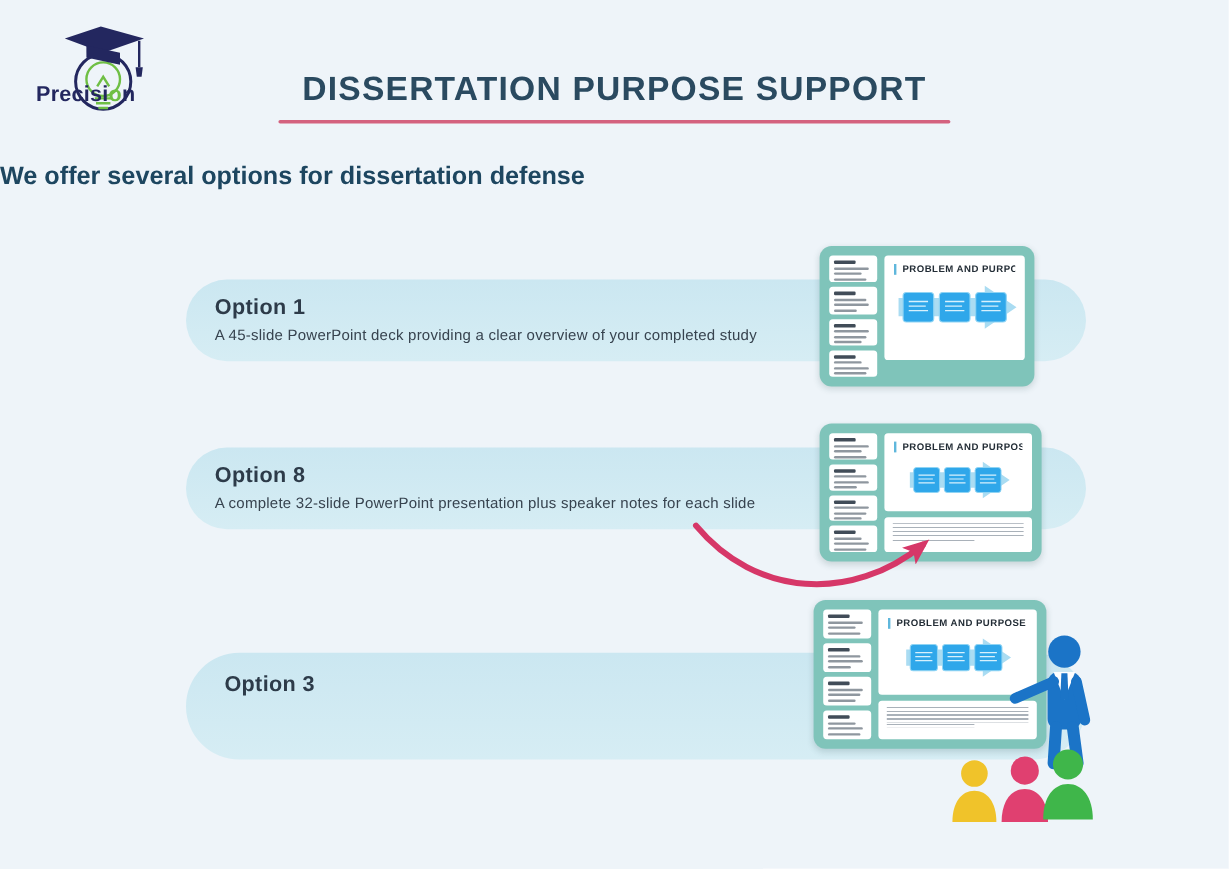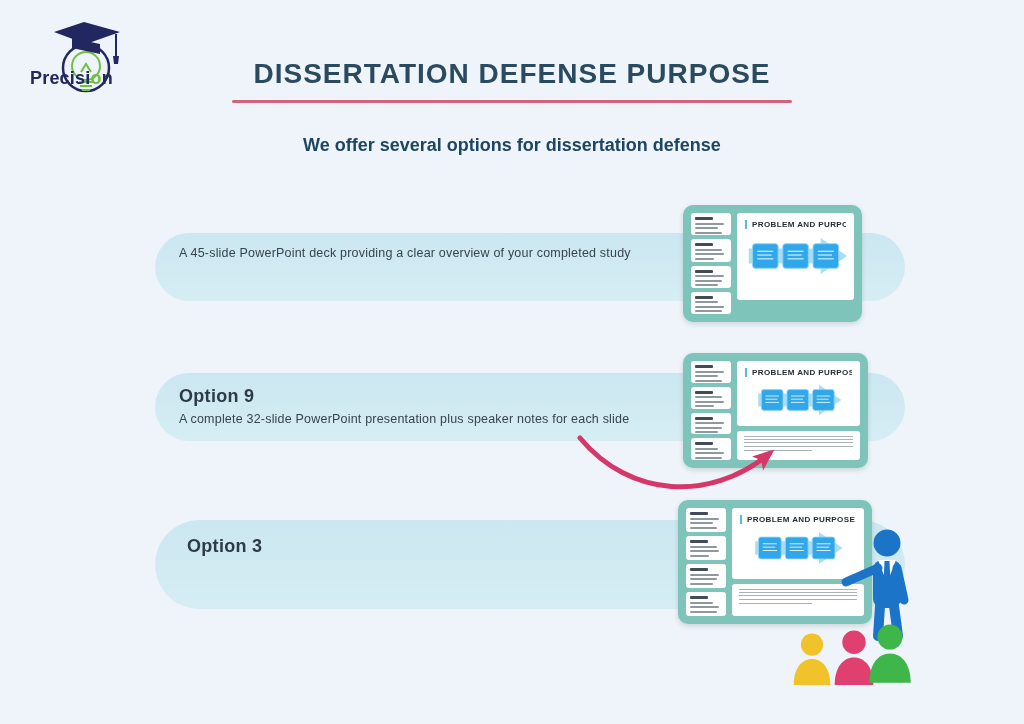--- a/index.html
+++ b/index.html
@@ -19,34 +19,34 @@
   
   .title{
     position:absolute;left:0;top:58px;width:100%;text-align:center;
     font-size:28px;font-weight:800;letter-spacing:1px;color:#2a4a60;margin:0;
   }
   .title-underline{
     position:absolute;left:232px;top:100px;width:560px;height:3px;
     background:#d4627f;border-radius:2px;
   }
   .subtitle{
-    position:absolute;left:0;top:135px;width:100%;text-align:center;
-    font-size:18px;font-weight:bold;color:#1d4660;margin:0;
+    position:absolute;left:0;top:135px;width:100%;text-align:left;
+    font-size:21px;font-weight:bold;color:#1d4660;margin:0;
   }
   
   .pill{
     position:absolute;left:155px;width:750px;
     background:linear-gradient(180deg,#cbe7f1,#d6edf4);
     border-radius:45px;box-sizing:border-box;padding:13px 0 0 24px;
   }
   .pill h2{margin:0 0 5px 0;font-size:18px;font-weight:800;color:#2d3b49;letter-spacing:.3px;}
   .pill p{margin:0;font-size:12.5px;color:#37434f;letter-spacing:.2px;line-height:1.25;max-width:505px;}
   .pill-1{top:233px;height:68px;border-radius:34px;}
   .pill-2{top:373px;height:68px;border-radius:34px;}
-  .pill-3{top:520px;height:89px;padding-top:16px;padding-left:32px;}
+  .pill-3{top:544px;height:89px;padding-top:16px;padding-left:32px;}
   
   .ppt{
     position:absolute;background:#7fc4ba;border-radius:10px;
     box-sizing:border-box;padding:8px;display:flex;gap:6px;
     box-shadow:0 2px 5px rgba(40,80,80,.18);
   }
   .ppt-thumbs{width:40px;display:flex;flex-direction:column;gap:4px;}
   .thumb{background:#fff;border-radius:3px;flex:1;padding:4px 4px 2px 4px;box-sizing:border-box;overflow:hidden;}
   .tl{height:2px;background:#8f979f;border-radius:1px;margin-bottom:2.5px;}
   .tl-dark{background:#414c58;height:3px;width:55%;}
@@ -92,25 +92,26 @@
       <g fill="#23275f">
         <polygon points="58,4 94,14 60,26 28,14"></polygon>
         <polygon points="46,20 74,26 74,36 46,30"></polygon>
         <line x1="90" y1="16" x2="90" y2="38" stroke="#23275f" stroke-width="2"></line>
         <polygon points="87,38 93,38 92,46 88,46"></polygon>
       </g>
     </svg>
     <div class="logo-text"><span>Precisi</span><span class="green-o">o</span><span>n</span></div>
   </div>
 
-  <h1 class="title">DISSERTATION DEFENSE PURPOSE</h1>
+  <h1 class="title">DISSERTATION PURPOSE SUPPORT</h1>
   <div class="title-underline"></div>
   <p class="subtitle">We offer several options for dissertation defense</p>
 
   <div class="pill pill-1">
+    <h2>Option 1</h2>
     <p>A 45-slide PowerPoint deck providing a clear overview of your completed study</p>
   </div>
   <div class="ppt ppt--band" style="left:683px;top:205px;width:179px;height:117px;">
     <div class="ppt-thumbs">
       <div class="thumb">
           <div class="tl tl-dark"></div>
           <div class="tl w90"></div>
           <div class="tl w72"></div>
           <div class="tl w84"></div>
         </div>
@@ -153,21 +154,21 @@
             <line x1="77" y1="20" x2="94" y2="20"></line>
               <line x1="77" y1="24" x2="92" y2="24"></line>
               <line x1="77" y1="28" x2="94" y2="28"></line>
           </g>
         </svg>
       </div>
     </div>
   </div>
 
   <div class="pill pill-2">
-    <h2>Option 9</h2>
+    <h2>Option 8</h2>
     <p>A complete 32-slide PowerPoint presentation plus speaker notes for each slide</p>
   </div>
   <div class="ppt" style="left:683px;top:353px;width:185px;height:115px;">
     <div class="ppt-thumbs">
       <div class="thumb">
           <div class="tl tl-dark"></div>
           <div class="tl w90"></div>
           <div class="tl w72"></div>
           <div class="tl w84"></div>
         </div>

